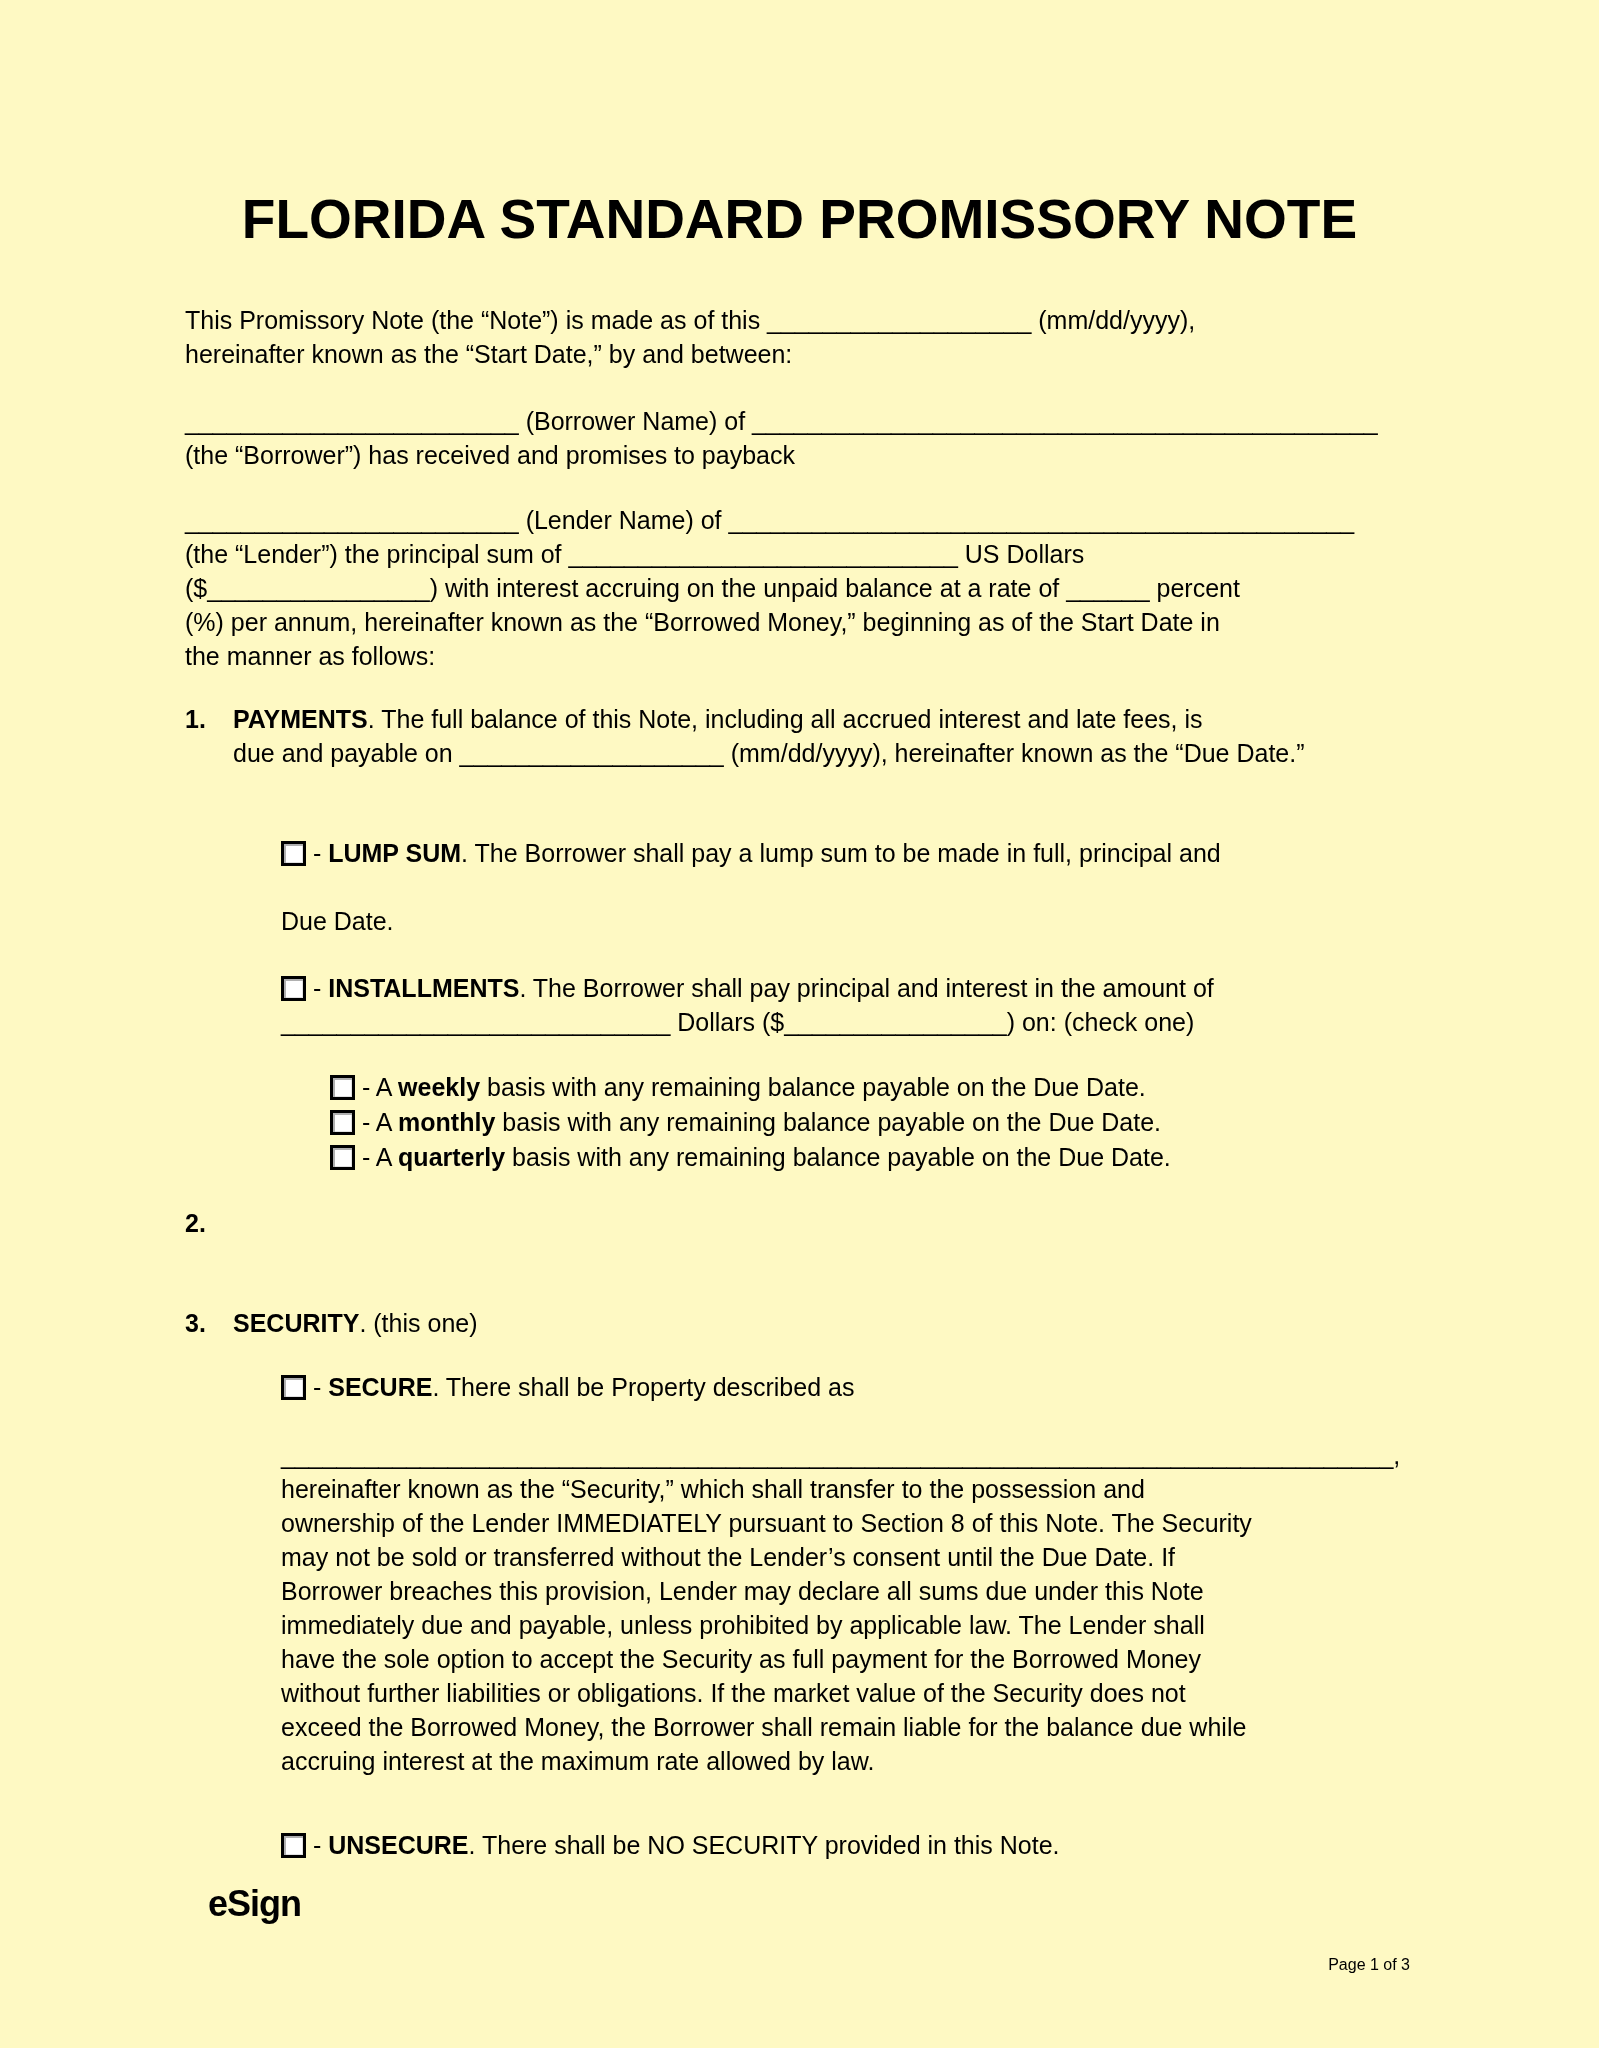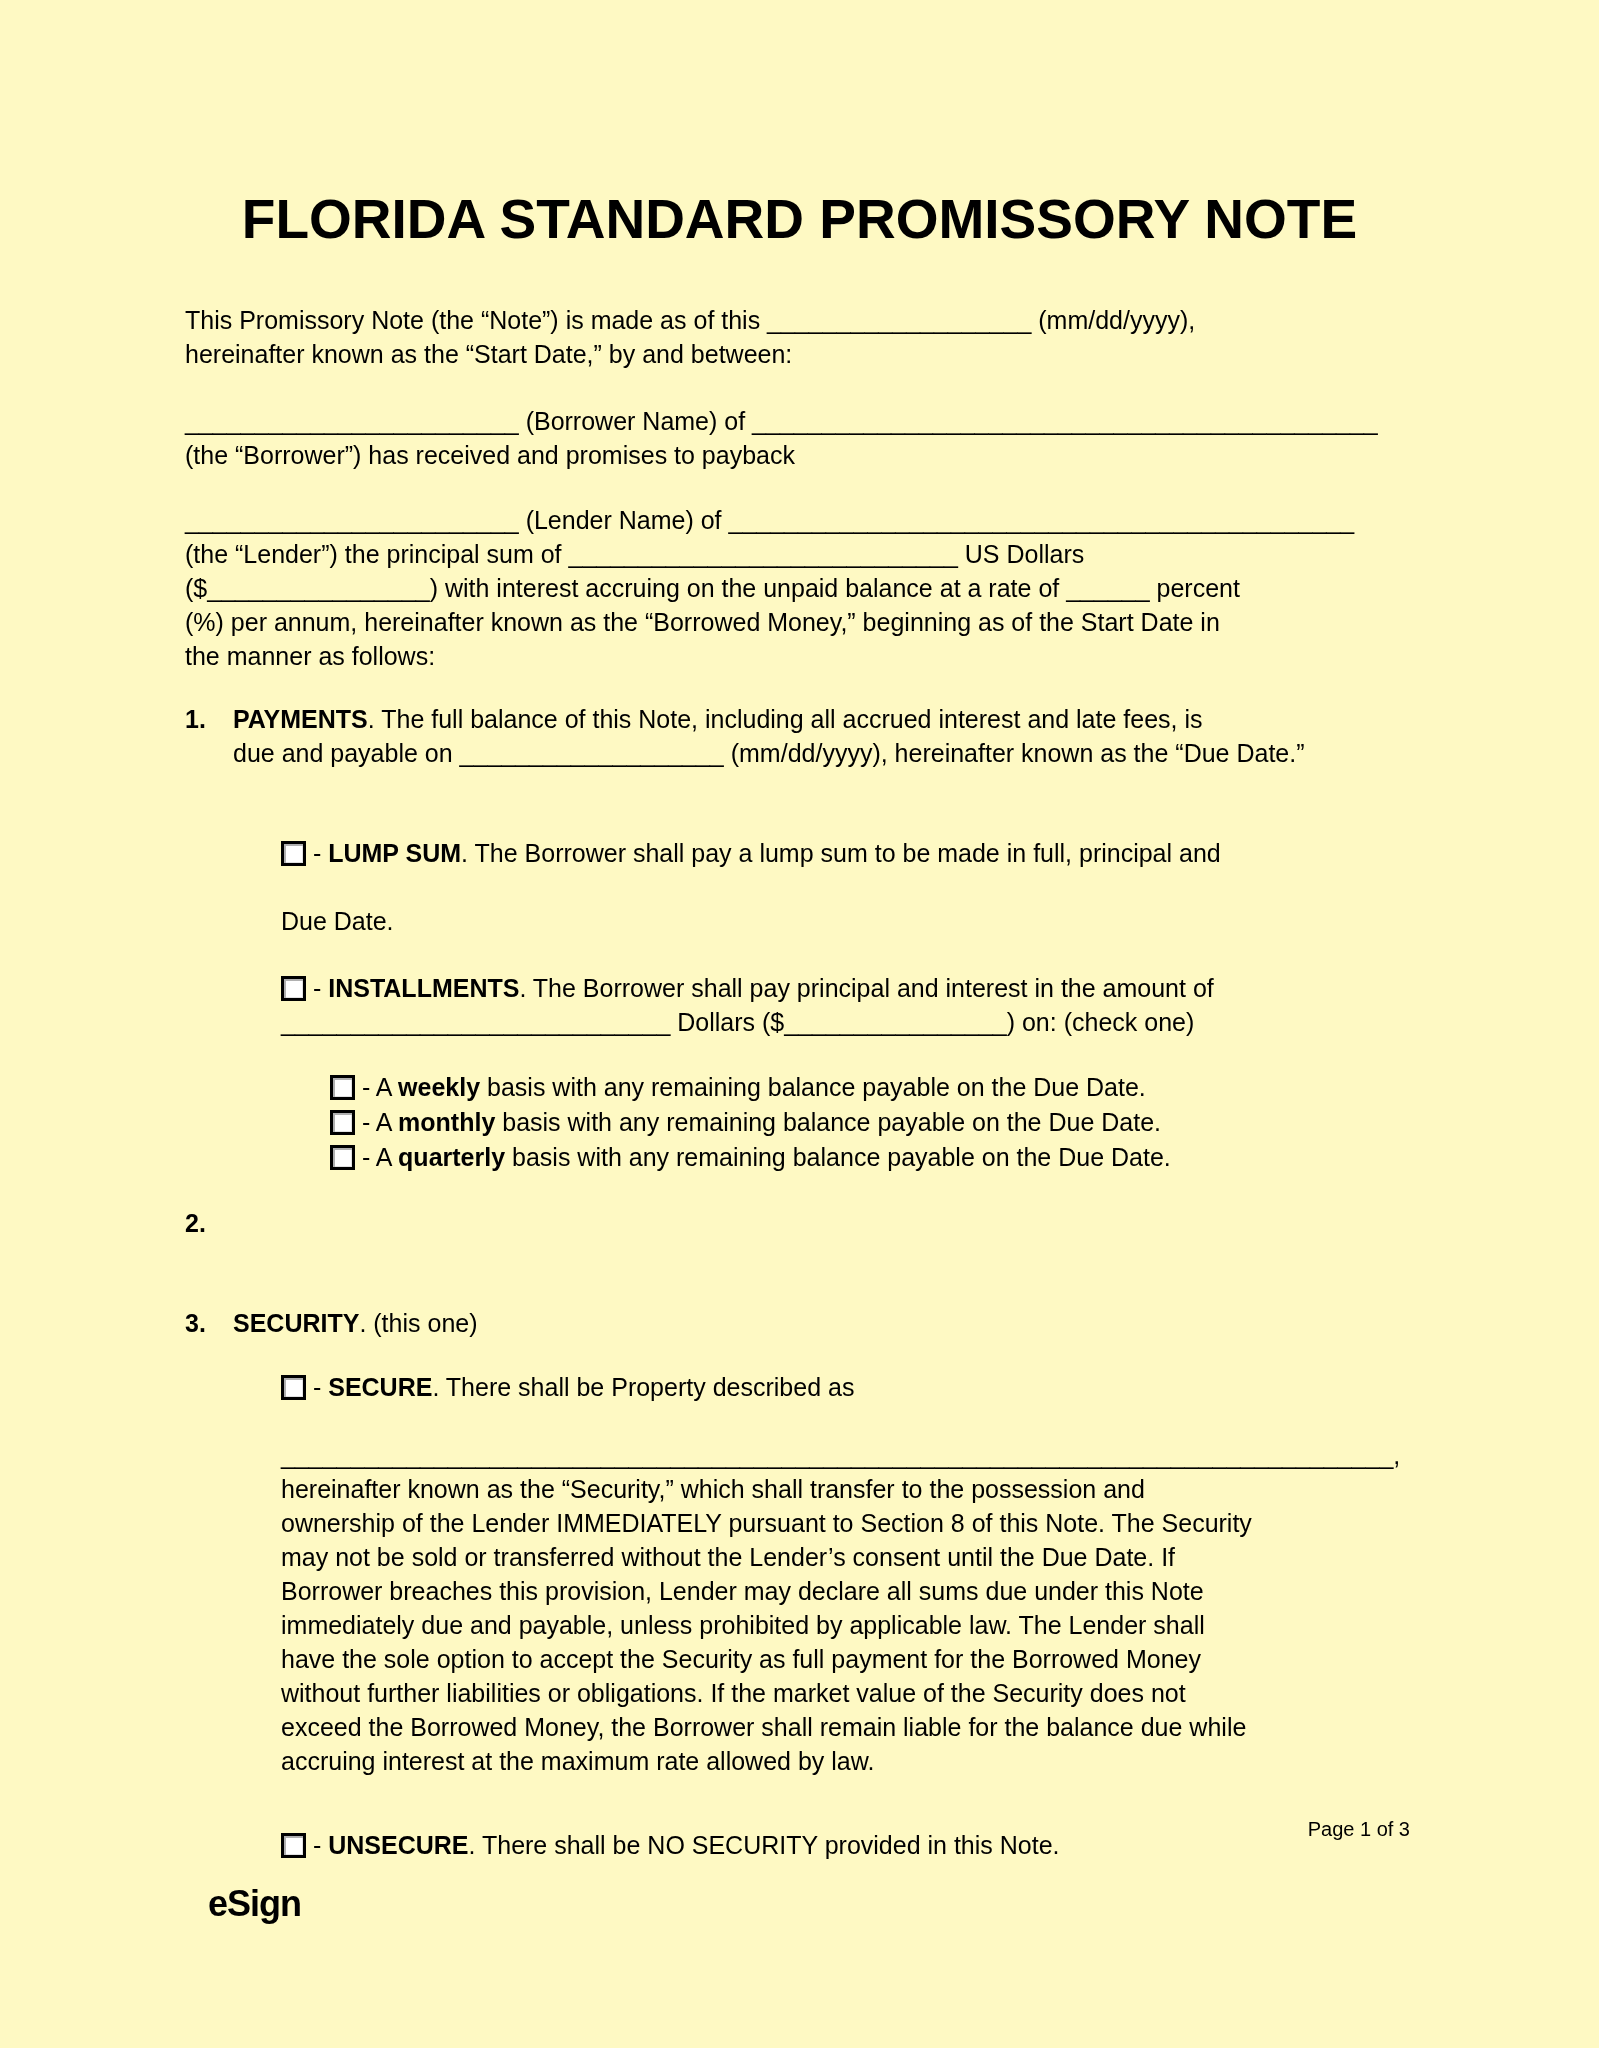--- a/index.html
+++ b/index.html
@@ -75,22 +75,22 @@
     left: 208px;
     top: 1882px;
     font-size: 36px;
     line-height: 44px;
     font-weight: bold;
     letter-spacing: -1px;
   }
   .pagenum {
     position: absolute;
     right: 189px;
-    top: 1812px;
-    font-size: 20px;
+    top: 1948px;
+    font-size: 16px;
     line-height: 34px;
   }
 </style>
 </head>
 <body>
 
 <div class="page">
 
   <div class="title">FLORIDA STANDARD PROMISSORY NOTE</div>
 

